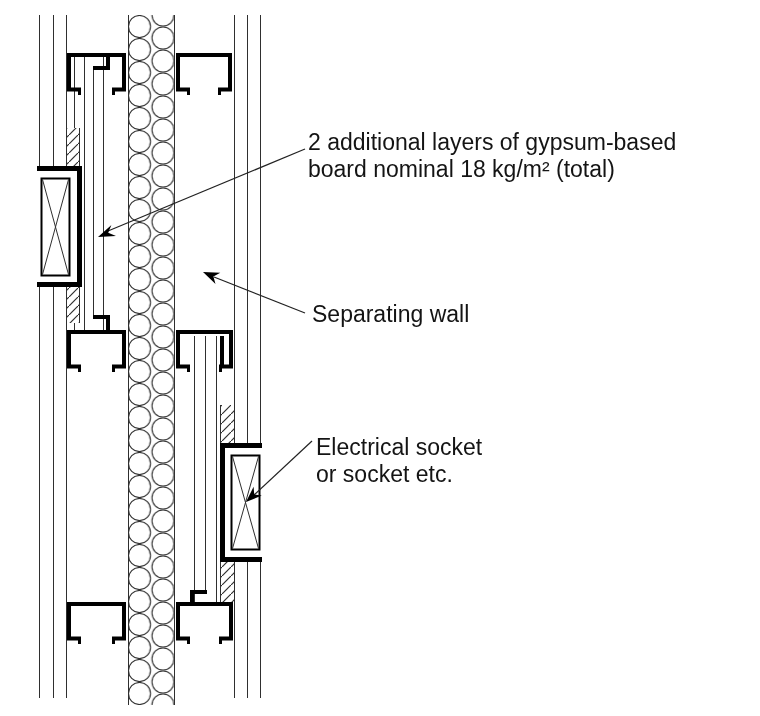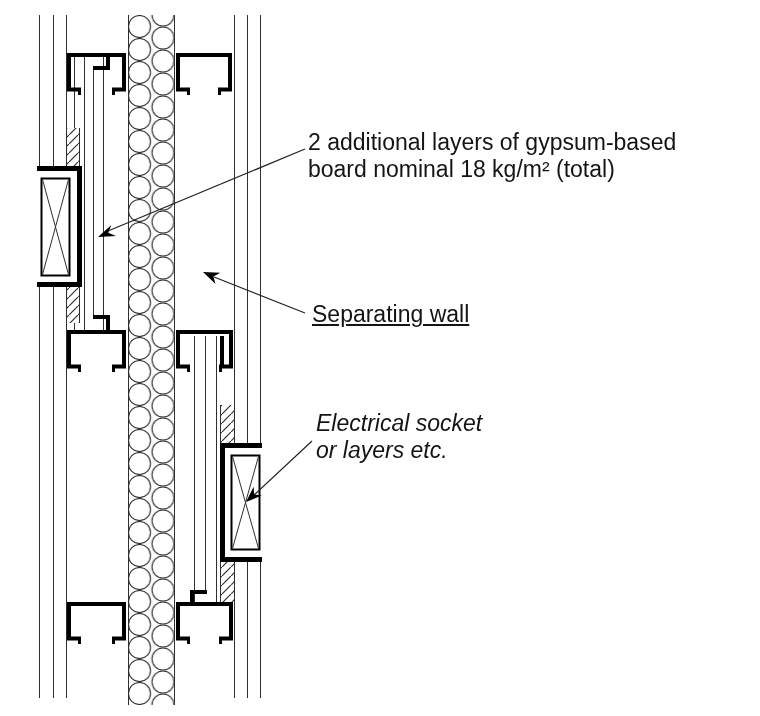--- a/index.html
+++ b/index.html
@@ -122,22 +122,22 @@
       <path d="M230,495 L288,441" stroke="#222" stroke-width="1.2" fill="none"></path>
       <polygon points="222,502 237.8,495.5 230.2,494.4 229.6,486.7" fill="#000"></polygon>
     </g>
   </svg>
 
   <div class="label" style="left:284px;top:129px;">
     <div>2 additional layers of gypsum-based</div>
     <div>board nominal 18 kg/m² (total)</div>
   </div>
 
-  <div class="label" style="left:288px;top:301px;text-decoration:underline;">
+  <div class="label" style="left:288px;top:301px;">
     <div>Separating wall</div>
   </div>
 
-  <div class="label" style="left:292px;top:410px;font-style:italic;">
+  <div class="label" style="left:292px;top:434px;">
     <div>Electrical socket</div>
-    <div>or layers etc.</div>
+    <div>or socket etc.</div>
   </div>
 
 </div>
 
 </body></html>

